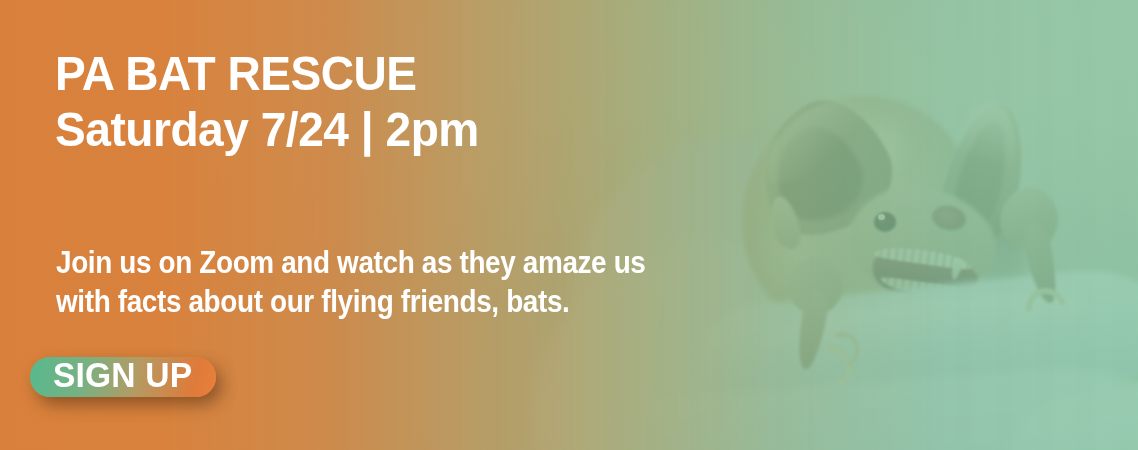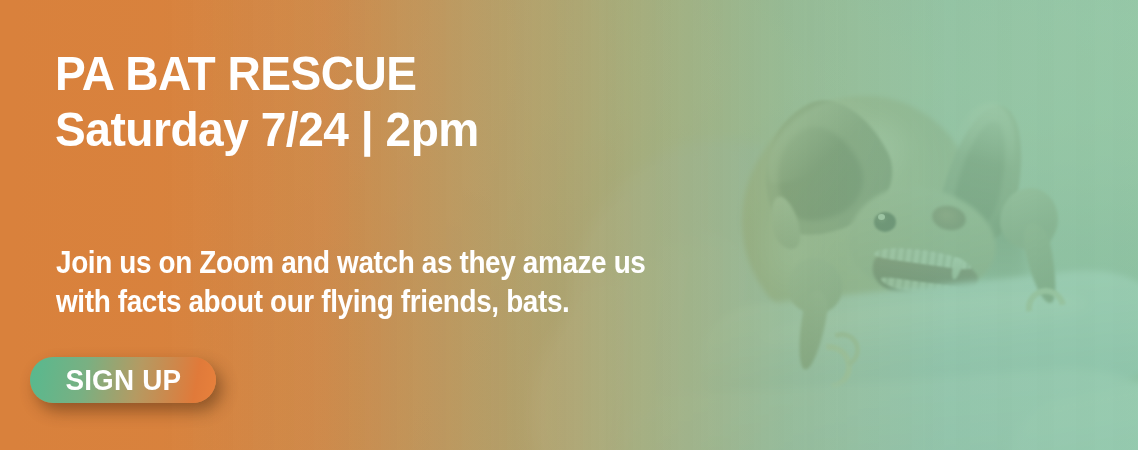--- a/index.html
+++ b/index.html
@@ -318,33 +318,33 @@
     line-height:39px;
     letter-spacing:-0.4px;
     transform:scaleX(.90);
     transform-origin:left top;
     white-space:nowrap;
   }
   .body-copy span{display:block;}
 
   .cta{
     position:absolute;left:30px;top:357px;
-    width:186px;height:46px;
+    width:186px;height:40px;
     border-radius:23px;
     border:0;
     cursor:pointer;
     padding:0;
     background:linear-gradient(100deg,#57b98f 0%,#79b082 30%,#b59a62 58%,#e07a3a 88%,#e8813c 100%);
     box-shadow:6px 8px 16px rgba(60,30,10,.45);
     color:#fff;
     font-family:"Liberation Sans","DejaVu Sans",sans-serif;
     font-weight:700;
-    font-size:29px;
+    font-size:35px;
     letter-spacing:.2px;
-    display:flex;align-items:center;justify-content:center;
+    display:flex;justify-content:center;
     line-height:1;
   }
   .cta span{transform:scaleX(.96);}
 </style>
 </head>
 <body>
 
 <div id="banner">
 
   <div class="photo">

